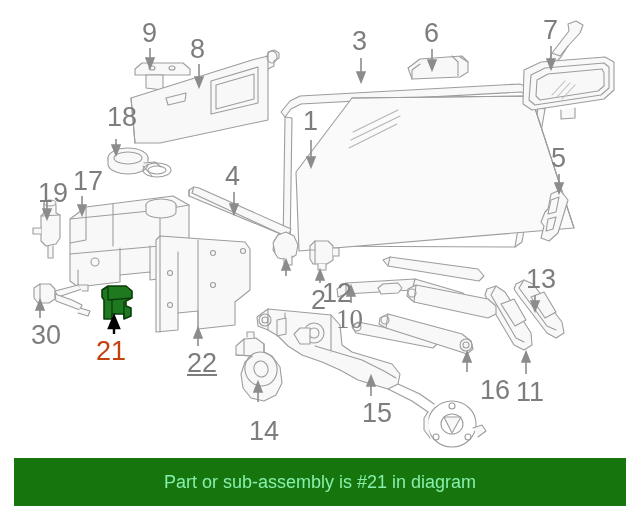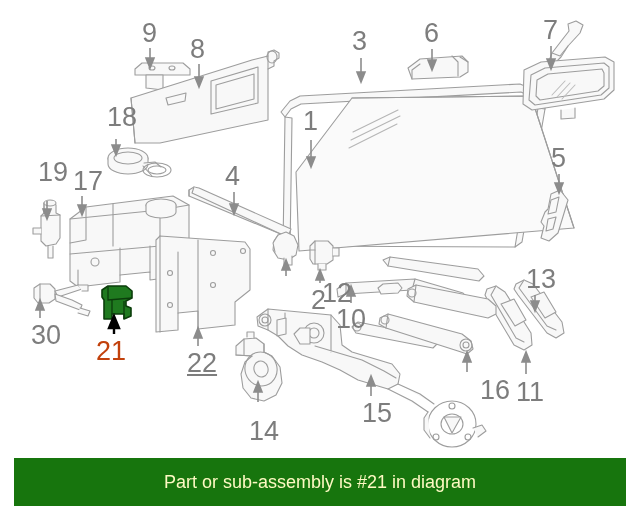--- a/index.html
+++ b/index.html
@@ -36,21 +36,21 @@
     left:14px;top:458px;
     width:612px;height:48px;
     background:#17750d;
     display:flex;
     flex-direction:column;
     align-items:center;
     justify-content:center;
     box-sizing:border-box;
   }
   #notice-banner div{
-    color:#fef9c3;
+    color:#86efac;
     font-size:18px;
     line-height:21px;
     font-family:"Liberation Sans", sans-serif;
     text-align:center;
     white-space:nowrap;
   }
 </style>
 </head>
 <body>
 
@@ -405,30 +405,30 @@
 
   <div class="callout-label" style="left:303px;top:108px;">1</div>
   <div class="callout-label" style="left:311px;top:287px;">2</div>
   <div class="callout-label" style="left:352px;top:28px;">3</div>
   <div class="callout-label" style="left:225px;top:163px;">4</div>
   <div class="callout-label" style="left:551px;top:145px;">5</div>
   <div class="callout-label" style="left:424px;top:20px;">6</div>
   <div class="callout-label" style="left:543px;top:17px;">7</div>
   <div class="callout-label" style="left:190px;top:36px;">8</div>
   <div class="callout-label" style="left:142px;top:20px;">9</div>
-  <div class="callout-label" style="left:336px;top:306px;">10</div>
+  <div class="callout-label" style="left:336px;top:306px;font-family:Liberation Serif, serif;">10</div>
   <div class="callout-label" style="left:516px;top:379px;">11</div>
   <div class="callout-label" style="left:277px;top:280px;margin-left:45px;">12</div>
   <div class="callout-label" style="left:526px;top:266px;">13</div>
   <div class="callout-label" style="left:249px;top:418px;text-align:center;">14</div>
   <div class="callout-label" style="left:362px;top:400px;">15</div>
   <div class="callout-label" style="left:480px;top:377px;">16</div>
   <div class="callout-label" style="left:73px;top:168px;">17</div>
   <div class="callout-label" style="left:107px;top:104px;">18</div>
-  <div class="callout-label" style="left:38px;top:159px;">19</div>
+  <div class="callout-label" style="left:38px;top:180px;">19</div>
   <div class="callout-label" style="left:31px;top:322px;">30</div>
   <div class="callout-label highlight" style="left:96px;top:338px;">21</div>
   <div class="callout-label" style="left:187px;top:350px;text-decoration:underline;">22</div>
 
   <div id="notice-banner">
     <div>Part or sub-assembly is #21 in diagram</div>
   </div>
 
 </div>
 

